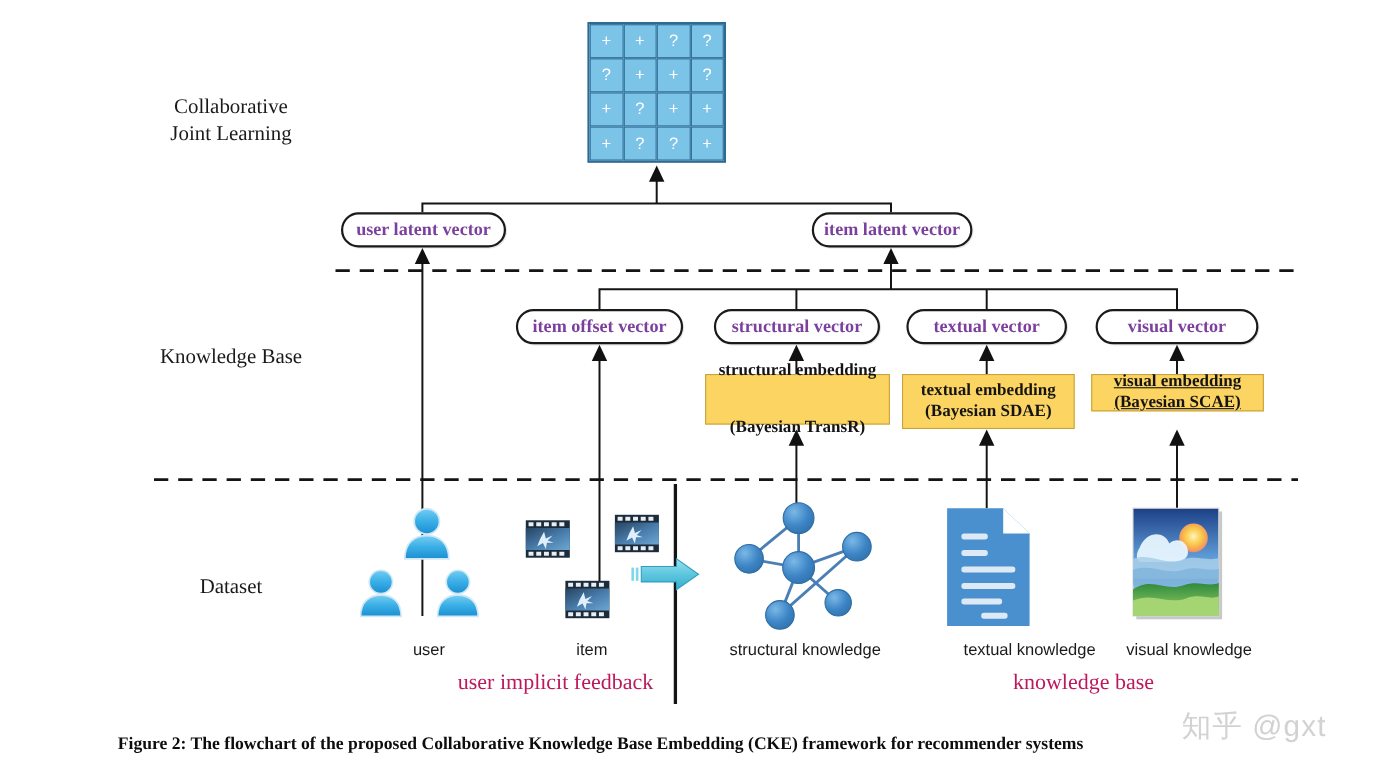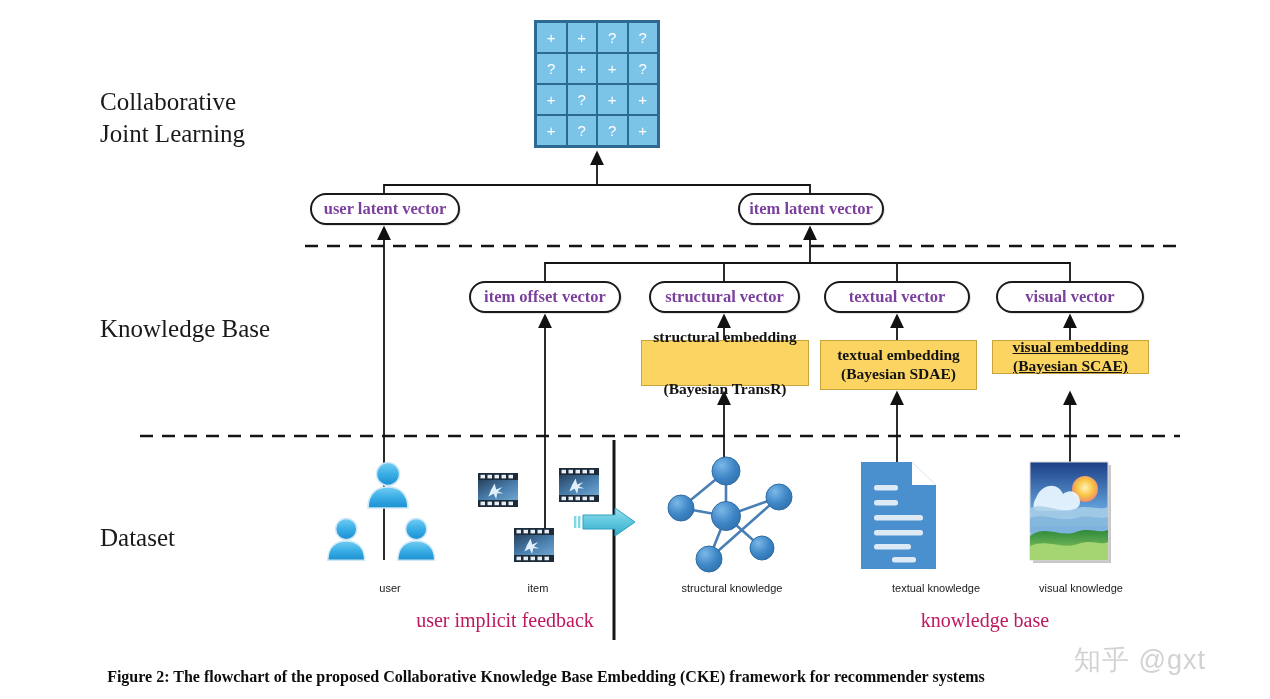--- a/index.html
+++ b/index.html
@@ -3,22 +3,22 @@
 <meta charset="utf-8">
 <style>
   html,body{margin:0;padding:0;background:#ffffff;}
   body{width:1270px;height:699px;position:relative;overflow:hidden;
        font-family:"Liberation Serif", serif;}
   .stage{position:absolute;left:0;top:0;width:1270px;height:699px;}
 
   svg.layer{position:absolute;left:0;top:0;width:1270px;height:699px;pointer-events:none;}
 
   
-  .rowlabel{position:absolute;text-align:left;color:#1a1a1a;
-            font-family:"Liberation Serif", serif;font-size:25px;line-height:1.28;}
+  .rowlabel{position:absolute;text-align:center;color:#1a1a1a;
+            font-family:"Liberation Serif", serif;font-size:19px;line-height:1.28;}
   #lab-cjl{left:100px;top:86px;width:220px;}
   #lab-kbe{left:100px;top:313px;width:220px;}
   #lab-ds{left:100px;top:522px;width:220px;}
 
   
   .matrix{position:absolute;left:534px;top:20px;width:126px;height:128px;
           border:2px solid #2d6a93;box-sizing:border-box;
           display:grid;grid-template-columns:repeat(4,1fr);grid-template-rows:repeat(4,1fr);}
   .cell{border:1px solid #2d6a93;box-sizing:border-box;background:#7cc3e8;
         display:flex;align-items:center;justify-content:center;
@@ -41,21 +41,21 @@
   .embox{position:absolute;background:#fcd462;border:1px solid #c8a33c;
          display:flex;flex-direction:column;align-items:center;justify-content:center;
          color:#141414;font-family:"Liberation Serif", serif;font-weight:bold;
          font-size:15.5px;line-height:1.22;text-align:center;box-sizing:border-box;}
   #em-s{left:641px;top:340px;width:168px;height:46px;gap:33px;}
   #em-t{left:820px;top:340px;width:157px;height:50px;}
   #em-v{left:992px;top:340px;width:157px;height:34px;text-decoration:underline;}
 
   
   .cap{position:absolute;text-align:center;color:#1a1a1a;
-       font-family:"Liberation Sans", sans-serif;font-size:11px;white-space:nowrap;}
+       font-family:"Liberation Sans", sans-serif;font-size:15px;white-space:nowrap;}
   #cap-user{left:330px;top:582px;width:120px;}
   #cap-item{left:478px;top:582px;width:120px;}
   #cap-struct{left:632px;top:582px;width:200px;}
   #cap-text{left:846px;top:582px;width:180px;}
   #cap-visual{left:1000px;top:582px;width:162px;}
 
   .redcap{position:absolute;text-align:center;color:#be185d;
           font-family:"Liberation Serif", serif;font-size:20px;white-space:nowrap;}
   #red-uif{left:340px;top:609px;width:330px;}
   #red-kb{left:820px;top:609px;width:330px;}

